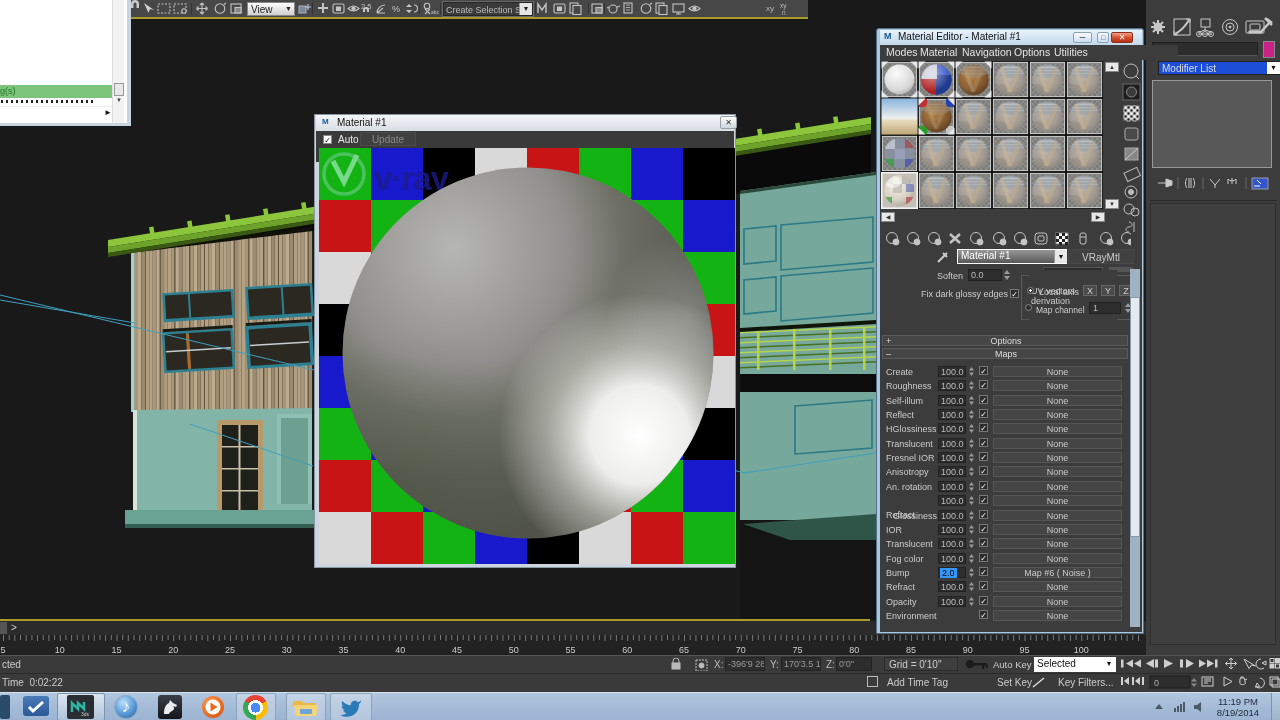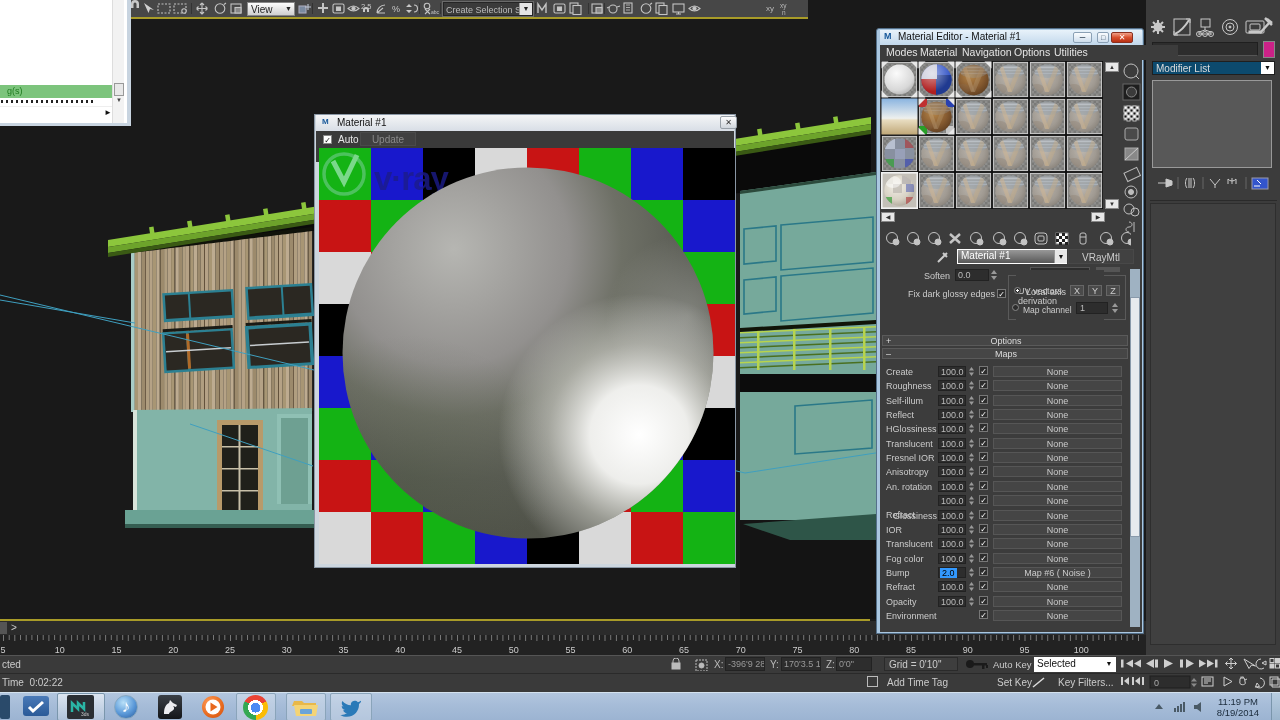--- a/index.html
+++ b/index.html
@@ -230,21 +230,21 @@
         <g fill="#b8b8b8">
           <text x="766" y="11" font-size="8" font-family="Liberation Sans">xy</text>
           <text x="780" y="8" font-size="6.5" font-family="Liberation Sans">xy</text>
           <text x="782" y="15" font-size="6.5" font-family="Liberation Sans">n</text>
         </g>
       </svg>
       <div class="abs" style="left:247px;top:2px;width:48px;height:14px;background:linear-gradient(#fdfdfd,#cfcfcf);border:1px solid #888;color:#222;font-size:10px;padding:1px 3px">View<span style="position:absolute;right:2px;top:2px;font-size:7px;color:#222">▼</span></div>
       <div class="abs" style="left:443px;top:2px;width:90px;height:14px;background:#3a3a3a;border:1px solid #252525;outline:1px solid #6a6a6a;color:#bbb;font-size:9px;padding:1.5px 2px;white-space:nowrap;overflow:hidden">Create Selection Se<span style="position:absolute;right:0;top:0;width:13px;height:12px;background:#e4e4e4;border-left:1px solid #999;text-align:center;font-size:7px;color:#222;line-height:12px">▼</span></div>
     </div>
 <div class="abs" style="left:0;top:0;width:131px;height:126px;z-index:5;background:#fff;border-right:4px solid #c8d4e0;border-bottom:3px solid #c8d4e0">
-<div class="abs" style="left:0;top:85px;width:112px;height:13px;background:#7cc47c;color:#1e7a1e;font-size:9px;padding-left:7px;line-height:13px">g(s)</div>
+<div class="abs" style="left:0;top:85px;width:112px;height:13px;background:#7cc47c;color:#1e7a1e;font-size:9px;padding-left:0;line-height:13px">g(s)</div>
 <div class="abs" style="left:1px;top:100px;width:95px;height:3px;background-image:repeating-linear-gradient(90deg,#222 0 2.5px,#fff 2.5px 5px)"></div>
 <div class="abs" style="left:112px;top:0;width:12px;height:123px;background:#f2f2f2;border-left:1px solid #ddd">
 <div class="abs" style="left:1px;top:83px;width:10px;height:13px;background:#e8e8e8;border:1px solid #999"></div>
 <div class="abs" style="left:1px;top:97px;width:10px;height:9px;color:#444;font-size:6px;text-align:center">▼</div>
 </div>
 <div class="abs" style="left:0;top:106px;width:112px;height:17px;background:#fff;border-top:1px solid #eee"></div>
 <div class="abs" style="left:104px;top:108px;color:#111;font-size:8px">►</div>
 </div>
 <div class="abs" style="left:314px;top:114px;width:422px;height:454px;z-index:6;background:#cdd6de;border:1px solid #8a97a5">
 <div class="abs" style="left:1px;top:0;width:418px;height:16px;background:linear-gradient(#f4f5f6,#d8dee6);color:#111;font-size:10px">
@@ -1168,21 +1168,21 @@
       <div class="abs" style="left:3px;top:218px;width:262px;height:20px;background:#3c3c3c">
 <svg class="abs" style="left:55px;top:2px" width="16" height="16">
           <path d="M3,13 l6,-6 M9,7 l3,-3 M8,4 l4,4" stroke="#ccc" stroke-width="2" fill="none"></path>
         </svg>
 <div class="abs" style="left:77px;top:2px;width:110px;height:15px;background:linear-gradient(#989898,#585858);border:1px solid #fff">
 <span class="abs" style="left:3px;top:0px;color:#fff;font-size:10px">Material #1</span>
 <span class="abs" style="left:96px;top:0;width:13px;height:13px;background:#e8e8e8;border-left:1px solid #999;text-align:center;font-size:7px;line-height:13px;color:#111">▼</span>
 </div>
 <div class="abs" style="left:188px;top:2px;width:66px;height:15px;color:#ccc;font-size:10px;text-align:center;line-height:15px;background:#414141;border:1px solid #484848">VRayMtl</div>
 </div>
-      <div class="abs" style="left:3px;top:238px;width:224px;height:66px;background:#3c3c3c;font-size:9px;color:#ccc">
+      <div class="abs" style="left:16px;top:238px;width:224px;height:66px;background:#3c3c3c;font-size:9px;color:#ccc">
 <div class="abs" style="left:150px;top:0px;width:60px;height:5px;background:#2d2d2d;border:1px solid #555"></div>
 <div class="abs" style="left:216px;top:0px;width:24px;height:5px;background:#555"></div>
 <span class="abs" style="left:44px;top:4px">Soften</span>
 <div class="abs" style="left:75px;top:2px;width:34px;height:12px;background:#2d2d2d;border:1px solid #222;padding-left:2px;color:#bbb">0.0</div>
 <svg class="abs" style="left:110px;top:2px" width="8" height="12">
           <path d="M4,1 l3,4 h-6 z M4,11 l-3,-4 h6 z" fill="#999"></path>
         </svg>
 <span class="abs" style="left:28px;top:22px">Fix dark glossy edges</span>
 <span class="abs" style="left:117px;top:22px;width:9px;height:9px;background:#2d2d2d;border:1px solid #777;color:#fff;font-size:8px;line-height:9px;text-align:center">✓</span>
 <div class="abs" style="left:128px;top:8px;width:118px;height:45px;border:1px solid #5a5a5a"></div>
@@ -1358,21 +1358,21 @@
           <circle cx="80" cy="10" r="4"></circle>
           <circle cx="80" cy="10" r="1" fill="#c8c8c8"></circle>
 <rect x="96" y="4" width="18" height="12" rx="1"></rect>
           <rect x="100" y="7" width="10" height="6" rx="1"></rect>
           <rect x="99" y="14" width="12" height="2" fill="#c8c8c8"></rect>
 <path d="M110,16 L120,5 M117,2 l5,4 M115,1 l7,7" stroke-width="2.5"></path>
 </g>
       </svg>
 <div class="abs" style="left:6px;top:42px;width:106px;height:14px;background:#2d2d2d;border:1px solid #1f1f1f;border-bottom-color:#555"></div>
 <div class="abs" style="left:117px;top:41px;width:12px;height:17px;background:#cc2288;border:1px solid #888"></div>
-<div class="abs" style="left:6px;top:61px;width:123px;height:14px;background:#0c4a6e;border:1px solid #1f1f1f;color:#ddd;padding:1px 3px">Modifier List<span style="position:absolute;right:0px;top:0px;width:13px;height:12px;background:#fff;color:#111;font-size:7px;text-align:center;line-height:12px">▼</span></div>
+<div class="abs" style="left:12px;top:61px;width:123px;height:14px;background:#1d4ed8;border:1px solid #1f1f1f;color:#ddd;padding:1px 3px">Modifier List<span style="position:absolute;right:0px;top:0px;width:13px;height:12px;background:#fff;color:#111;font-size:7px;text-align:center;line-height:12px">▼</span></div>
 <div class="abs" style="left:6px;top:80px;width:120px;height:88px;background:#585858;border:1px solid #999"></div>
 <svg class="abs" style="left:8px;top:174px" width="122" height="18" viewBox="0 0 122 18">
 <g stroke="#c8c8c8" fill="none">
 <path d="M4,9 h8 M12,5 v8 l6,-2 v-4 z" fill="#c8c8c8"></path>
           <path d="M24,3 v12" stroke="#666"></path>
 <path d="M33,4 c-2,2 -2,8 0,10 M39,4 c2,2 2,8 0,10 M35,4 v10 M37,4 v10"></path>
 <path d="M49,3 v12" stroke="#666"></path>
 <path d="M56,5 l5,6 l5,-6 M61,11 v3"></path>
           <path d="M74,5 a5,5 0 0 0 8,0 M74,5 v5 M78,4 v6 M82,5 v5"></path>
 <path d="M92,3 v12" stroke="#666"></path>

